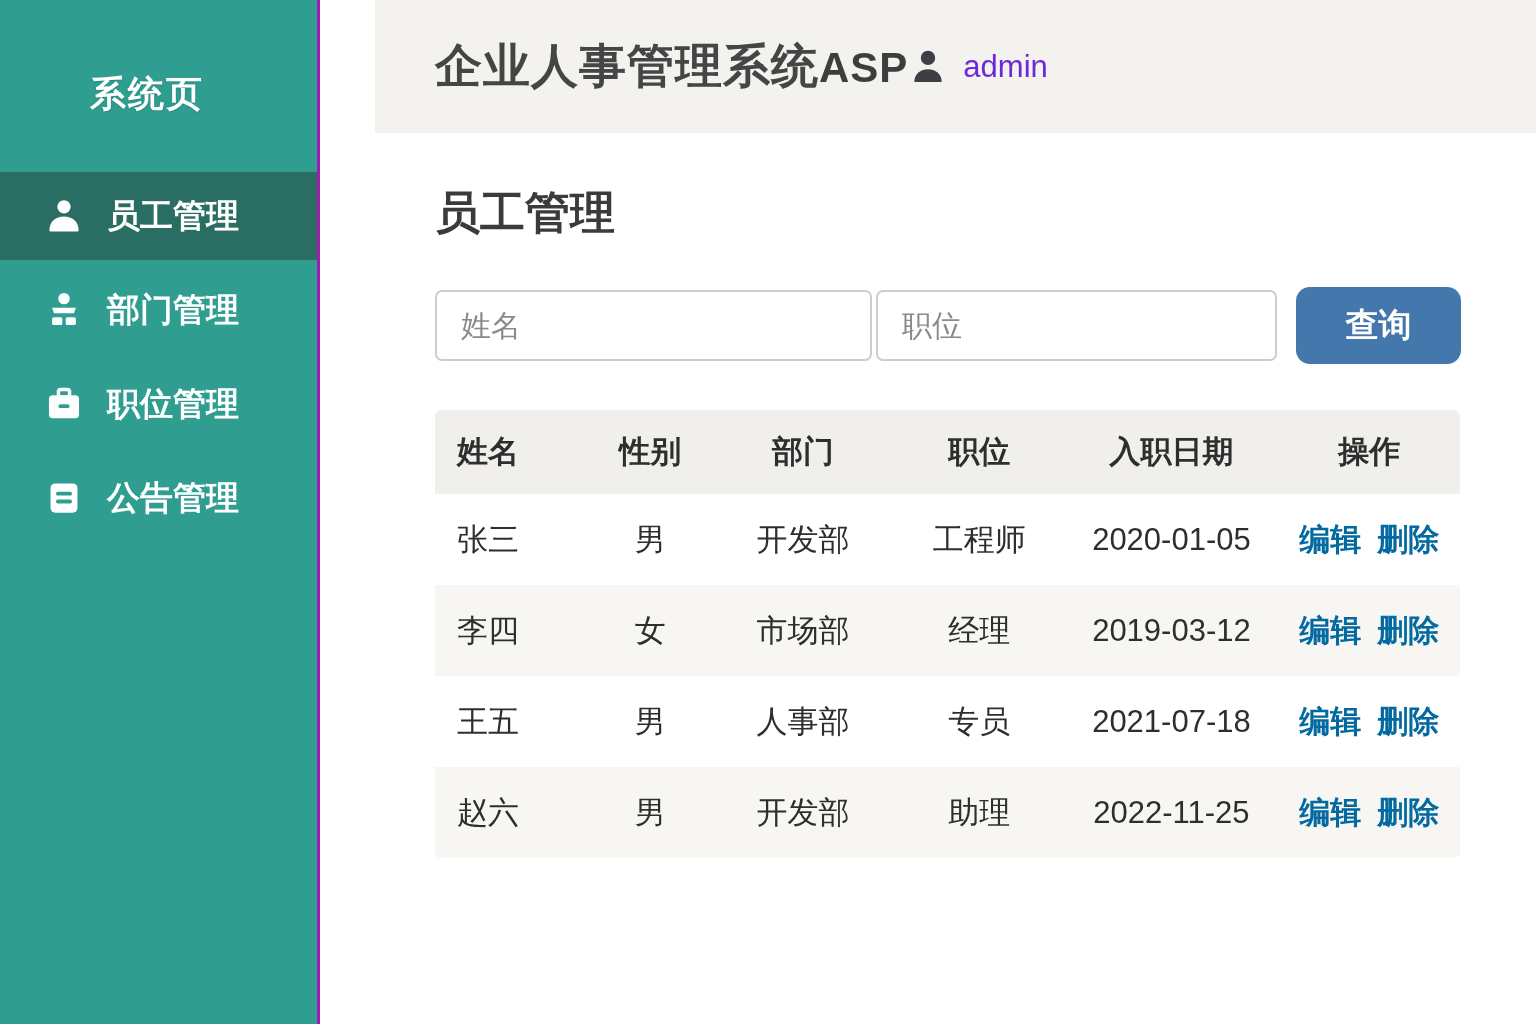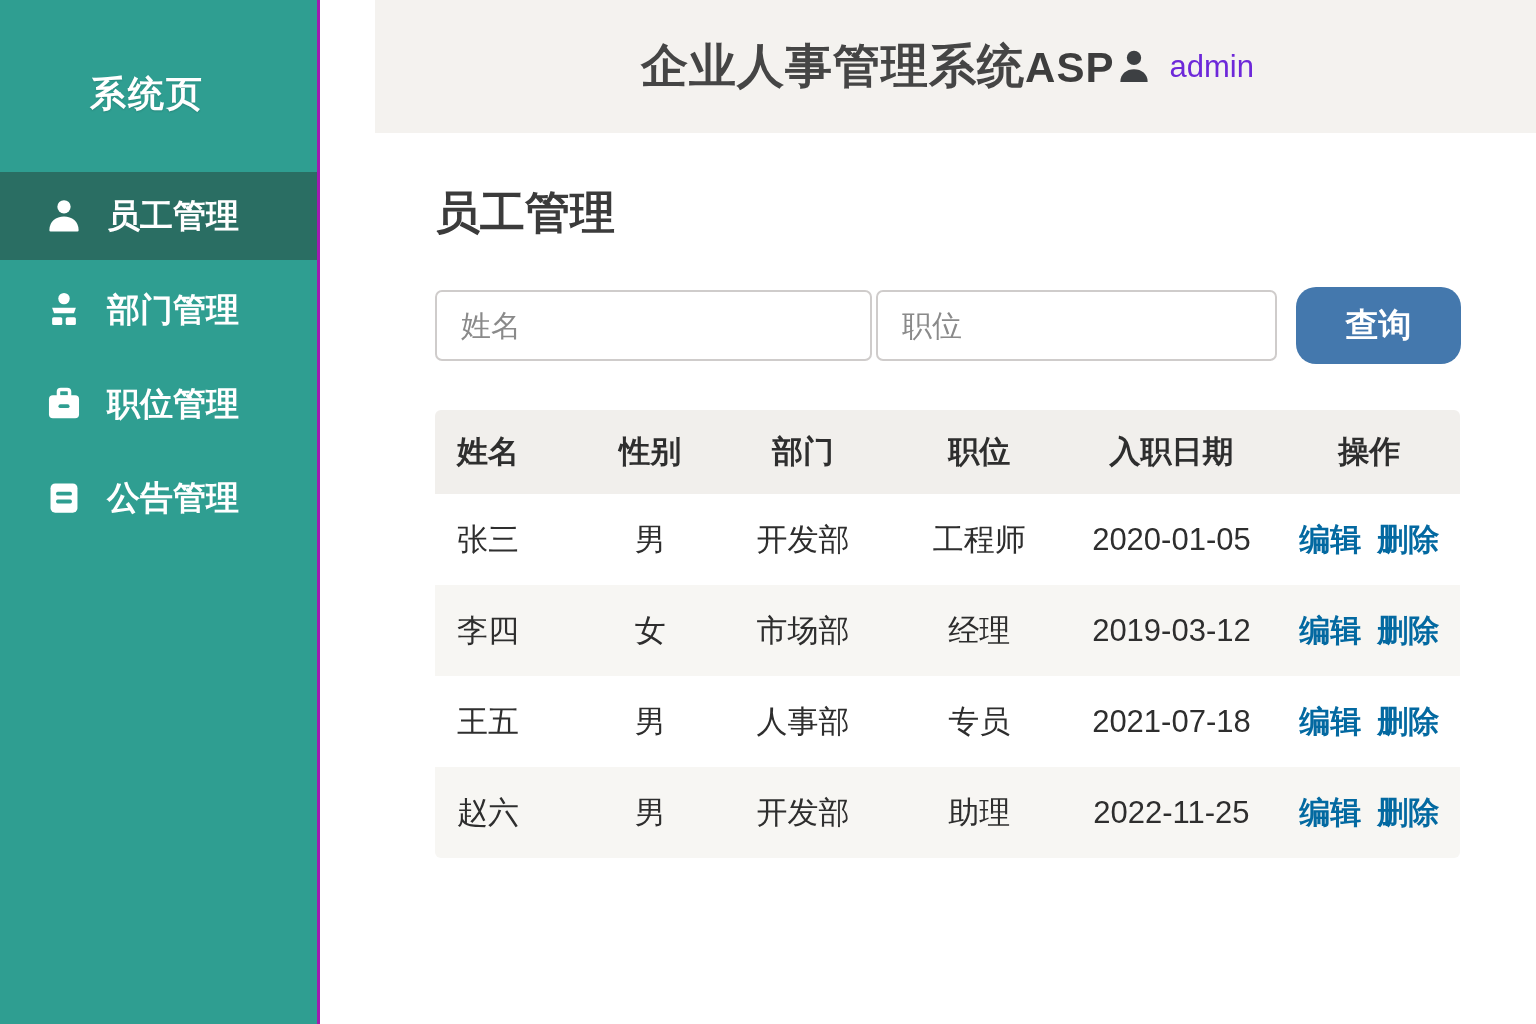--- a/index.html
+++ b/index.html
@@ -34,21 +34,21 @@
     cursor:pointer;
   }
   .menu-item.active { background:#2a6e63; }
   .menu-item svg { width:38px; height:38px; flex:0 0 38px; }
 
   
   .header {
     position:absolute; left:375px; top:0;
     width:1161px; height:133px;
     background:#f4f2ef;
-    display:flex; align-items:center; justify-content:center;
+    display:flex; align-items:center; justify-content:flex-start;
     padding:0 76px 0 60px;
   }
   .header-title {
     font-size:47px; font-weight:bold; color:#454545; letter-spacing:1px;
     display:flex; align-items:baseline;
   }
   .header-title .suffix { font-size:42px; color:#3d3d3d; }
   .user-box { display:flex; align-items:center; gap:15px; }
   .user-box .name { font-size:31px; color:#6d28d9; }
   .user-box svg { width:40px; height:40px; }
@@ -67,21 +67,21 @@
     height:71px; border:2px solid #cfcccb; border-radius:7px;
     font-size:30px; padding:0 24px; color:#333;
     background:#ffffff; outline:none;
     font-family:inherit;
   }
   .search-row input::placeholder { color:#8a8a8a; }
   .input-name { width:437px; }
   .input-position { width:401px; margin-left:4px; }
   .search-button {
     margin-left:19px; width:165px; height:77px;
-    background:#4478ad; border:none; border-radius:20px;
+    background:#4478ad; border:none; border-radius:14px;
     color:#ffffff; font-size:33px; font-weight:bold;
     cursor:pointer; font-family:inherit;
   }
 
   .table-wrap { margin-top:46px; width:1025px; border-radius:6px; overflow:hidden; }
   table { width:100%; border-collapse:collapse; table-layout:fixed; }
   th, td { font-size:31px; text-align:center; }
   thead th { background:#f1efec; height:84px; font-weight:bold; color:#2e2e2e; }
   tbody td { height:91px; background:#ffffff; }
   tbody tr:nth-child(even) td { background:#f7f6f3; }

